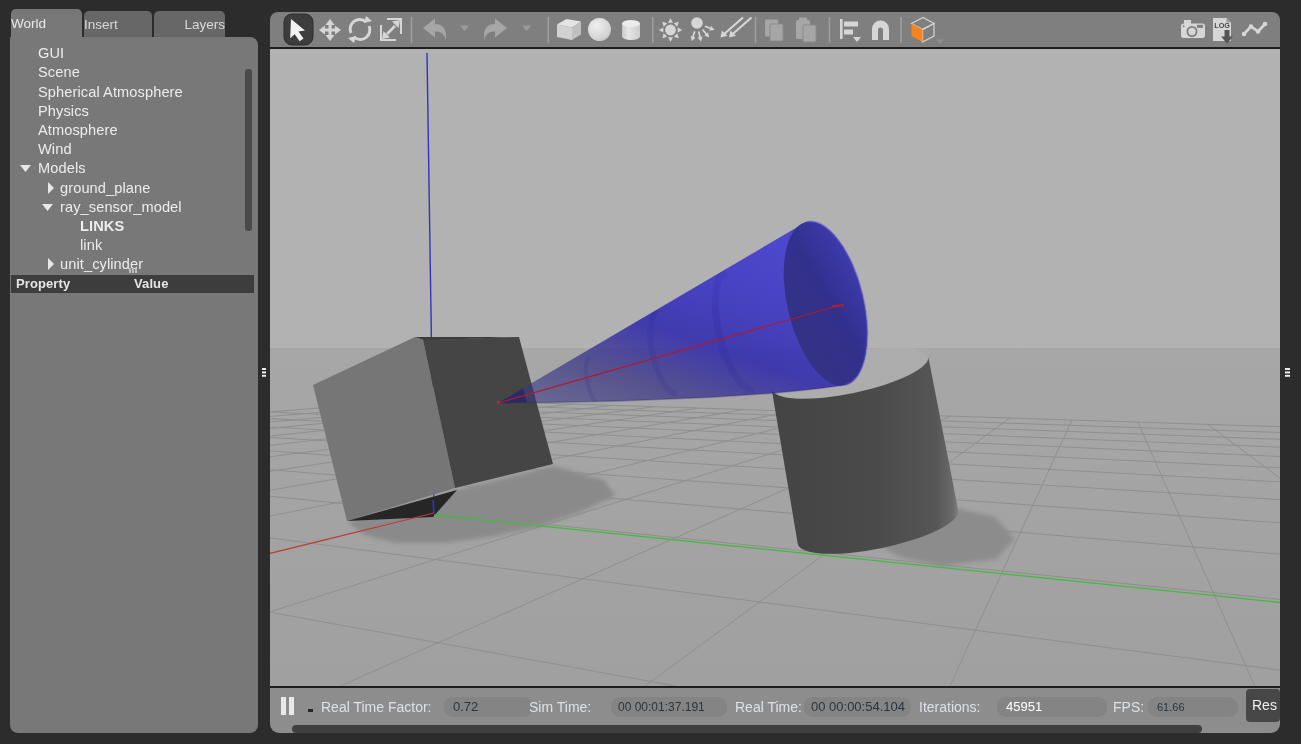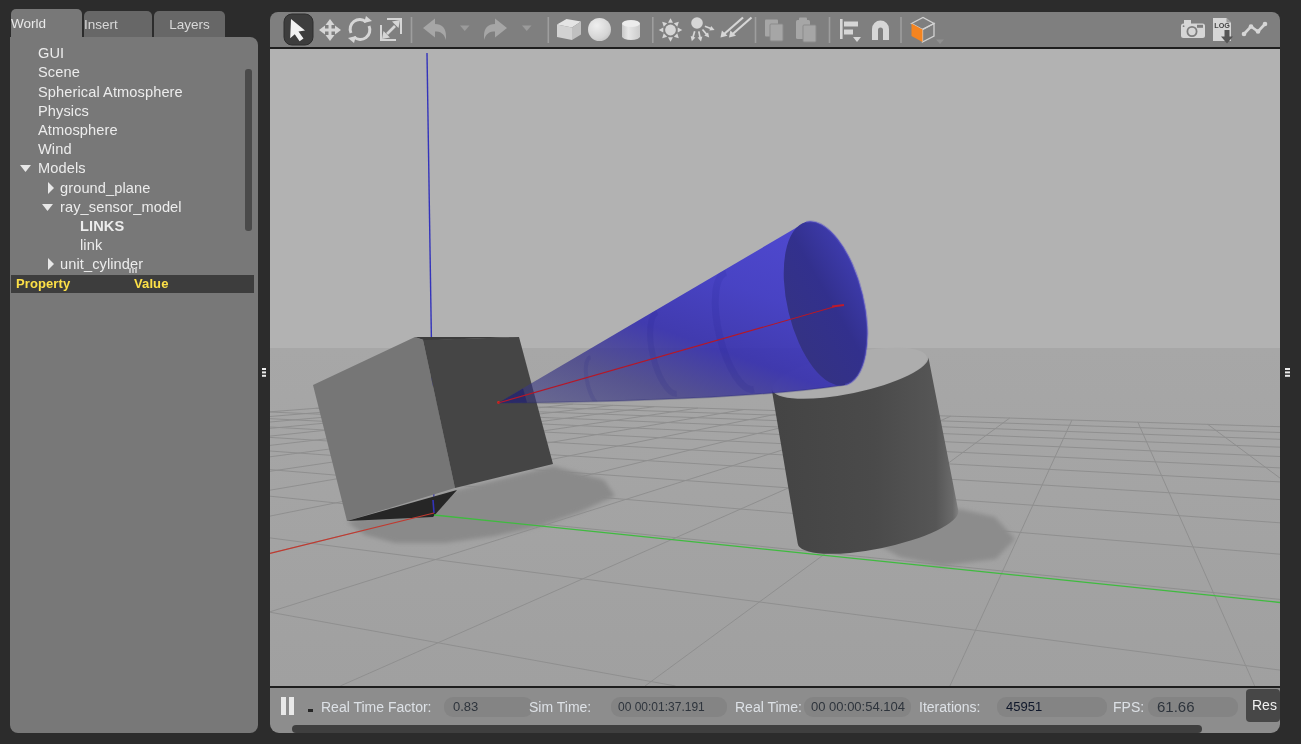--- a/index.html
+++ b/index.html
@@ -2,21 +2,21 @@
 <html><head><meta charset="utf-8"><style>
 * { margin:0; padding:0; box-sizing:border-box; }
 body { width:1301px; height:744px; overflow:hidden; background:#2c2c2c;
   font-family:"Liberation Sans",sans-serif; position:relative; }
 .abs { position:absolute; }
 </style></head>
 <body>
 
 <div class="abs" style="left:11px;top:9px;width:71px;height:28px;background:#787878;border-radius:5px 5px 0 0;color:#e9e9e9;font-size:13.5px;line-height:29px">World</div>
 <div class="abs" style="left:84px;top:11px;width:68px;height:26px;background:#676767;border-radius:5px 5px 0 0;color:#d9d9d9;font-size:13.5px;text-align:left;line-height:27px">Insert</div>
-<div class="abs" style="left:154px;top:11px;width:71px;height:30px;background:#676767;border-radius:5px 5px 0 0;color:#d9d9d9;font-size:13.5px;text-align:center;line-height:27px">Layers</div>
+<div class="abs" style="left:154px;top:11px;width:71px;height:30px;background:#676767;border-radius:5px 5px 0 0;color:#d9d9d9;font-size:13.5px;text-align:right;line-height:27px">Layers</div>
 <div class="abs" style="left:10px;top:37px;width:248px;height:696px;background:#787878;border-radius:0 8px 8px 8px"></div>
 <div class="abs" style="left:10px;top:37px;width:208px;height:696px;color:#ececec;font-size:14.6px;letter-spacing:0.1px">
 <div style="position:absolute;left:28px;top:7.2px;height:18px;line-height:18px;font-weight:normal">GUI</div>
 <div style="position:absolute;left:28px;top:26.4px;height:18px;line-height:18px;font-weight:normal">Scene</div>
 <div style="position:absolute;left:28px;top:45.6px;height:18px;line-height:18px;font-weight:normal">Spherical Atmosphere</div>
 <div style="position:absolute;left:28px;top:64.8px;height:18px;line-height:18px;font-weight:normal">Physics</div>
 <div style="position:absolute;left:28px;top:84.0px;height:18px;line-height:18px;font-weight:normal">Atmosphere</div>
 <div style="position:absolute;left:28px;top:103.2px;height:18px;line-height:18px;font-weight:normal">Wind</div>
 <svg style="position:absolute;left:10px;top:127.4px" width="12" height="9">
       <polygon points="0,1 11,1 5.5,8" fill="#e8e8e8"></polygon>
@@ -32,21 +32,21 @@
     <div style="position:absolute;left:50px;top:160.8px;height:18px;line-height:18px;font-weight:normal">ray_sensor_model</div>
 <div style="position:absolute;left:70px;top:180.0px;height:18px;line-height:18px;font-weight:bold">LINKS</div>
 <div style="position:absolute;left:70px;top:199.2px;height:18px;line-height:18px;font-weight:normal">link</div>
 <svg style="position:absolute;left:37px;top:220.4px" width="8" height="14">
       <polygon points="1,1 1,13 7,7" fill="#e8e8e8"></polygon>
     </svg>
     <div style="position:absolute;left:50px;top:218.4px;height:18px;line-height:18px;font-weight:normal">unit_cylinder</div>
 
 <div style="position:absolute;left:235px;top:32px;width:7px;height:162px;background:#4a4a4a;border-radius:3px"></div>
 <div style="position:absolute;left:119px;top:231px;width:2px;height:5px;background:#bfbfbf;box-shadow:3px 0 0 #bfbfbf,6px 0 0 #bfbfbf"></div>
-<div style="position:absolute;left:1px;top:238px;width:243px;height:18px;background:#3d3d3d;color:#fde047;font-weight:bold;font-size:13px;line-height:18px">
+<div style="position:absolute;left:1px;top:238px;width:243px;height:18px;background:#3d3d3d;color:#e5e5e5;font-weight:bold;font-size:13px;line-height:18px">
       <span style="position:absolute;left:5px">Property</span>
       <span style="position:absolute;left:123px">Value</span>
     </div>
 </div>
 
 <div class="abs" style="left:261.5px;top:368.3px;width:4.6px;height:2.2px;background:#ebebeb;box-shadow:0 3.4px 0 #ebebeb,0 6.8px 0 #ebebeb"></div>
 <div class="abs" style="left:1285px;top:368.3px;width:4.6px;height:2.2px;background:#ebebeb;box-shadow:0 3.4px 0 #ebebeb,0 6.8px 0 #ebebeb"></div>
 
 <div class="abs" style="left:270px;top:12px;width:1010px;height:36px;background:#7f7f7f;border-radius:8px 8px 0 0"></div>
 <svg class="abs" style="left:270px;top:12px" width="1010" height="36" viewBox="0 0 1010 36">
@@ -244,23 +244,23 @@
 <circle cx="228.5" cy="353.5" r="1.4" fill="#d42a1e"></circle>
 <line x1="228" y1="354" x2="567" y2="257" stroke="#b51828" stroke-width="1.1"></line>
 <line x1="562" y1="257.5" x2="574" y2="256" stroke="#bf1a2c" stroke-width="1.8"></line>
 </svg>
 
 <div class="abs" style="left:270px;top:686px;width:1010px;height:47px;background:#8d8d8d;border-top:2px solid #1e1e1e;border-radius:0 0 9px 9px"></div>
 <div class="abs" style="left:270px;top:686px;width:1010px;height:47px;font-size:14px;color:#dde1e6">
  <div style="position:absolute;left:11px;top:11px;width:4.6px;height:18px;background:#e9e9e9;box-shadow:8px 0 0 #e9e9e9"></div>
  <div style="position:absolute;left:38px;top:23px;width:4.5px;height:2.6px;background:#262626"></div>
  <span style="position:absolute;left:51px;top:13px">Real Time Factor:</span>
- <div style="position:absolute;left:174px;top:11px;width:89px;height:20px;background:#848484;border-radius:9px;color:#2e343c;line-height:20px;padding-left:9px;font-size:13px;white-space:nowrap">0.83</div>
+ <div style="position:absolute;left:174px;top:11px;width:89px;height:20px;background:#848484;border-radius:9px;color:#2e343c;line-height:20px;padding-left:9px;font-size:13px;white-space:nowrap">0.72</div>
  <span style="position:absolute;left:259px;top:13px">Sim Time:</span>
  <div style="position:absolute;left:341px;top:11px;width:116px;height:20px;background:#848484;border-radius:9px;color:#2e343c;line-height:20px;padding-left:7px;font-size:12px;white-space:nowrap">00 00:01:37.191</div>
  <span style="position:absolute;left:465px;top:13px">Real Time:</span>
  <div style="position:absolute;left:534px;top:11px;width:107px;height:20px;background:#848484;border-radius:9px;color:#2e343c;line-height:20px;padding-left:7px;font-size:13px;white-space:nowrap">00 00:00:54.104</div>
  <span style="position:absolute;left:649px;top:13px">Iterations:</span>
- <div style="position:absolute;left:727px;top:11px;width:110px;height:20px;background:#848484;border-radius:9px;color:#0f172a;line-height:20px;padding-left:9px;font-size:13px;white-space:nowrap">45951</div>
+ <div style="position:absolute;left:727px;top:11px;width:110px;height:20px;background:#848484;border-radius:9px;color:#ffffff;line-height:20px;padding-left:9px;font-size:13px;white-space:nowrap">45951</div>
  <span style="position:absolute;left:843px;top:13px">FPS:</span>
- <div style="position:absolute;left:878px;top:11px;width:90px;height:20px;background:#848484;border-radius:9px;color:#2e343c;line-height:20px;padding-left:9px;font-size:15px;white-space:nowrap">61.66</div>
+ <div style="position:absolute;left:878px;top:11px;width:90px;height:20px;background:#848484;border-radius:9px;color:#2e343c;line-height:20px;padding-left:9px;font-size:11px;white-space:nowrap">61.66</div>
  <div style="position:absolute;left:976px;top:3px;width:34px;height:33px;background:#474747;border-radius:4px;color:#f0f0f0;line-height:33px;padding-left:6px">Res</div>
  <div style="position:absolute;left:22px;top:39px;width:910px;height:8px;background:#3f3f3f;border-radius:4px"></div>
 </div>
 </body></html>

